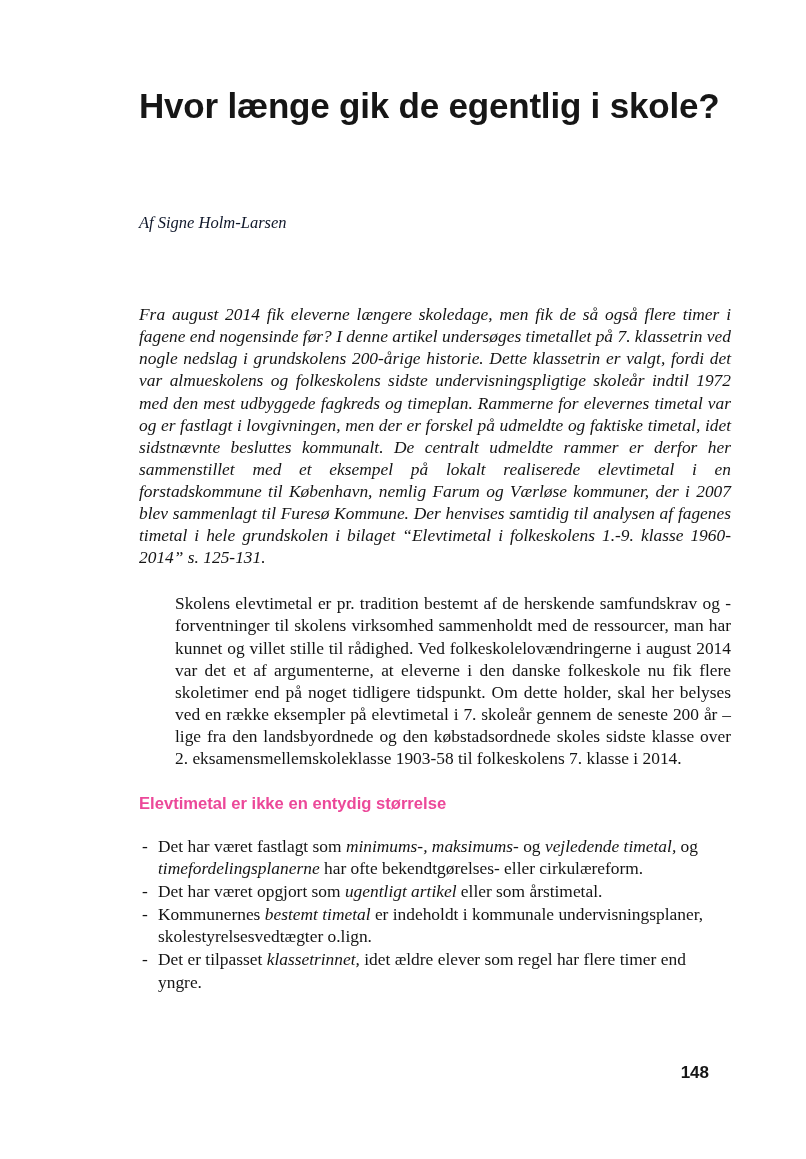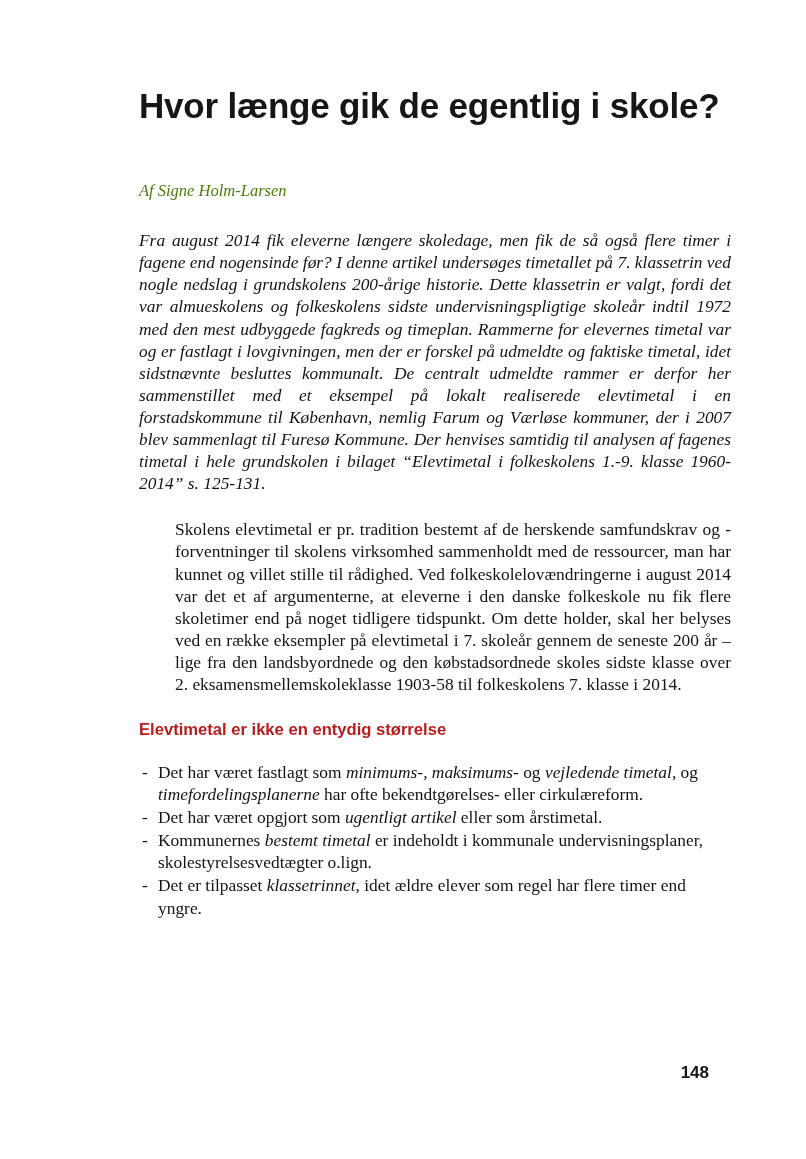--- a/index.html
+++ b/index.html
@@ -53,51 +53,51 @@
     margin: 14px 0 0 0;
     white-space: nowrap;
   }
 
   
   .author {
     font-family: "Liberation Serif", "DejaVu Serif", serif;
     font-style: italic;
     font-weight: normal;
     font-size: 16.5px;
-    margin: 56px 0 0 0;
-    color: #4d7c0f;
+    margin: 88px 0 0 0;
+    color: #0f172a;
   }
 
   
   p.body-text {
     font-size: 17.4px;
     line-height: 22.1px;
     text-align: justify;
     text-justify: inter-word;
     margin: 0;
     color: #141414;
     hyphens: manual;
   }
   p.lead {
     font-style: italic;
-    margin-top: 28px;
+    margin-top: 70px;
   }
   p.roman {
     margin-top: 24px;
     margin-left: 36px;
   }
 
   
   h2.section-heading {
     font-family: "Liberation Sans", "DejaVu Sans", sans-serif;
     font-weight: bold;
     font-size: 16.6px;
     line-height: 1.2;
     margin: 25px 0 0 0;
-    color: #b91c1c;
+    color: #ec4899;
   }
   p.after-heading {
     margin-top: 2px;
   }
 
   
   ul.dash-list {
     list-style: none;
     margin: 21px 0 0 0;
     padding: 0;

